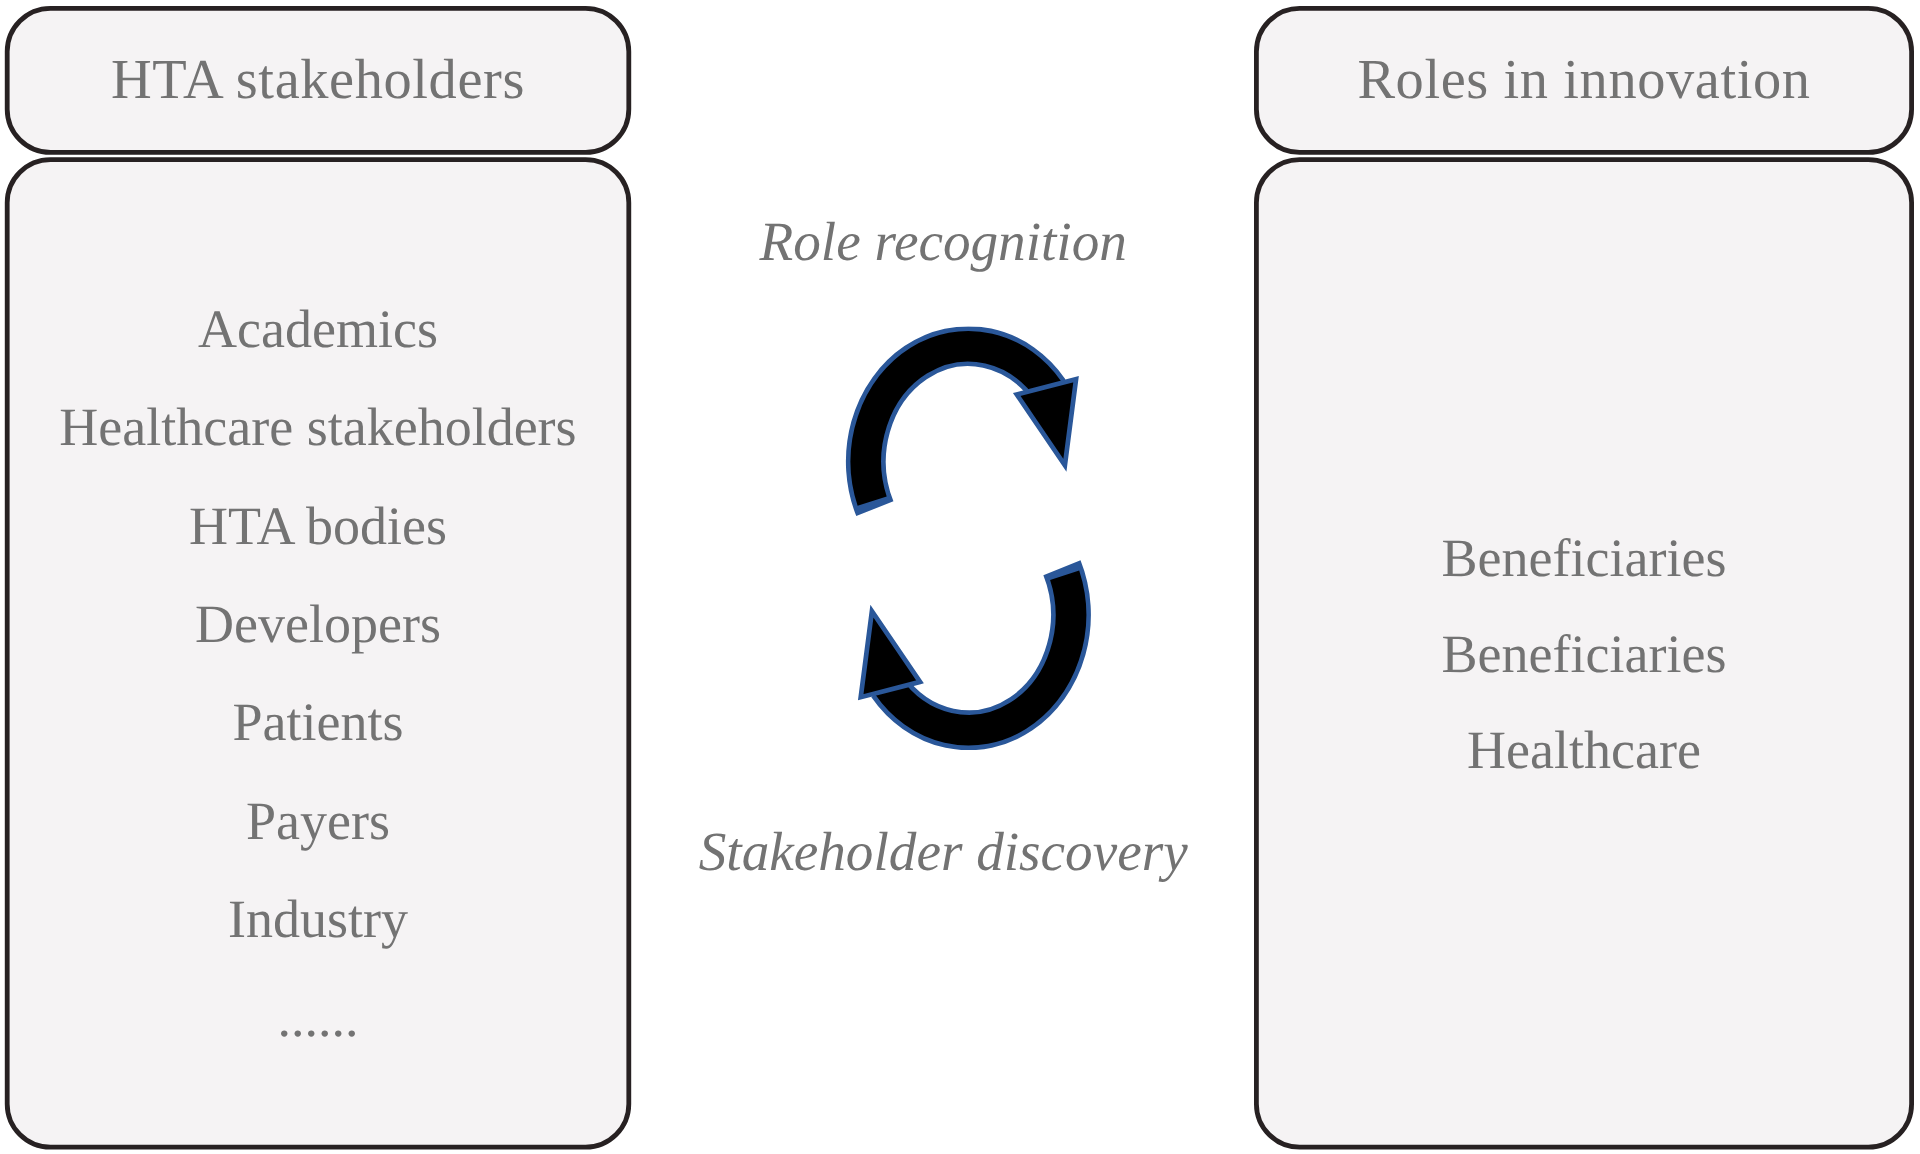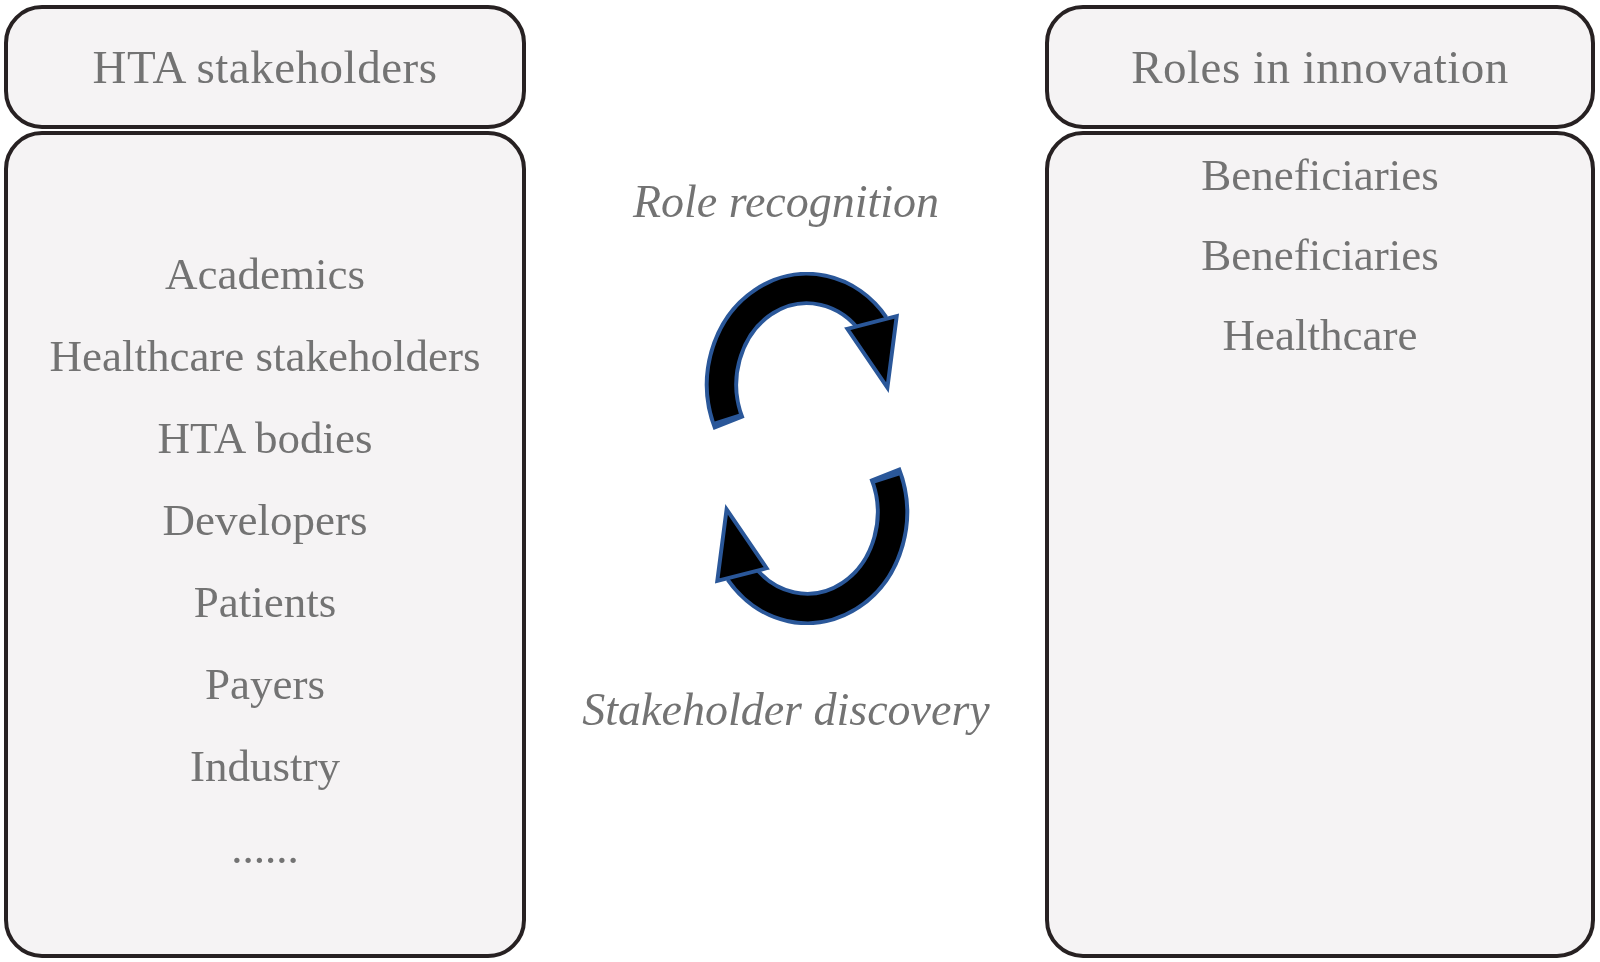--- a/index.html
+++ b/index.html
@@ -44,21 +44,21 @@
   }
   .item-list {
     width: 100%;
     height: 100%;
     display: flex;
     flex-direction: column;
     align-items: center;
     box-sizing: border-box;
   }
   .left-list  { padding-top: 98px; }
-  .right-list { justify-content: flex-start; }
+  .right-list { justify-content: center; }
   .item {
     font-size: 45px;
     height: 82px;
     line-height: 82px;
     white-space: nowrap;
   }
   .right-list .item { height: 80px; line-height: 80px; }
 
   .center-label {
     position: absolute;

